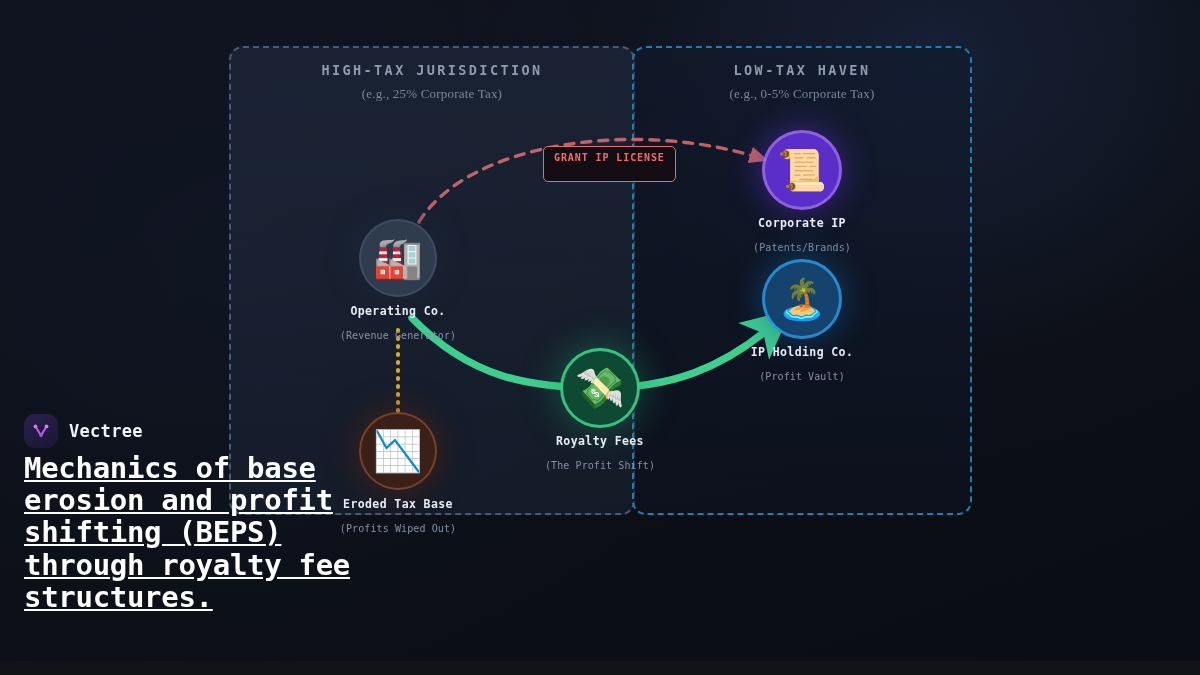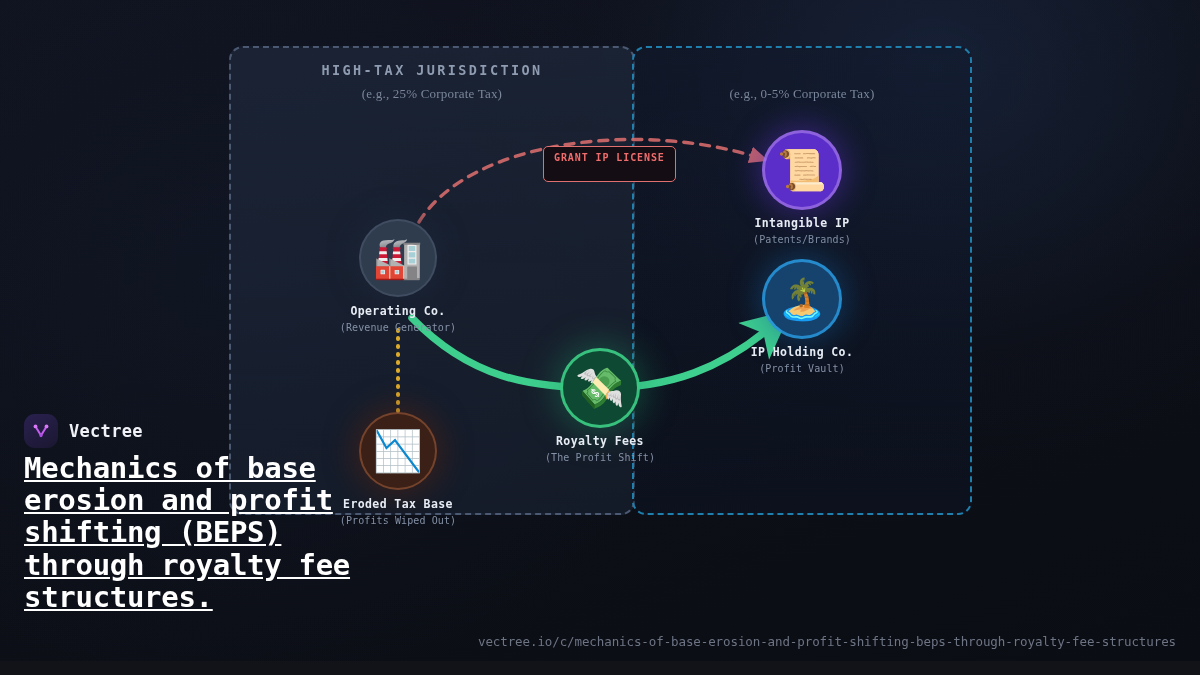--- a/index.html
+++ b/index.html
@@ -62,21 +62,21 @@
     margin:0 auto;
     display:flex; align-items:center; justify-content:center;
     font-size:40px; line-height:1;
   }
   .node .nlabel {
     margin-top:9px;
     font-size:11.5px; font-weight:bold; color:#e7ecf4;
     letter-spacing:0.4px;
   }
   .node .nsub {
-    margin-top:4px;
+    margin-top:12px;
     font-size:10px; color:#8491a6; letter-spacing:0.1px;
   }
 
   #node-operating { left:318px; top:221px; }
   #node-operating .bubble {
     background:#2f3c4e;
     box-shadow:0 0 0 2px rgba(110,128,152,0.45), 0 0 26px 6px rgba(30,40,58,0.6);
   }
   #node-eroded { left:318px; top:414px; }
   #node-eroded .bubble {
@@ -138,20 +138,21 @@
 <body>
 
 <div id="stage">
 
   <div class="panel" id="panel-high">
     <div class="panel-title">HIGH-TAX JURISDICTION</div>
     <div class="panel-sub">(e.g., 25% Corporate Tax)</div>
   </div>
 
   <div class="panel" id="panel-low">
+    <div class="panel-title">LOW-TAX HAVEN</div>
     <div class="panel-sub">(e.g., 0-5% Corporate Tax)</div>
   </div>
 
   <svg id="edges" viewBox="0 0 1200 675">
     <defs>
       <marker id="arrow-green" markerWidth="7" markerHeight="7" refX="3.2" refY="3.5" orient="auto" markerUnits="strokeWidth">
         <path d="M0,0.3 L6.6,3.5 L0,6.7 L1.7,3.5 Z" fill="#3ecf8e"></path>
       </marker>
       <marker id="arrow-red" markerWidth="6" markerHeight="6" refX="3" refY="3" orient="auto" markerUnits="strokeWidth">
         <path d="M0,0.5 L5.6,3 L0,5.5 Z" fill="#e06f6f"></path>
@@ -174,21 +175,21 @@
   </div>
 
   <div class="node" id="node-eroded">
     <div class="bubble">📉</div>
     <div class="nlabel">Eroded Tax Base</div>
     <div class="nsub">(Profits Wiped Out)</div>
   </div>
 
   <div class="node" id="node-ip">
     <div class="bubble">📜</div>
-    <div class="nlabel">Intangible IP</div>
+    <div class="nlabel">Corporate IP</div>
     <div class="nsub">(Patents/Brands)</div>
   </div>
 
   <div class="node" id="node-holding">
     <div class="bubble">🏝️</div>
     <div class="nlabel">IP Holding Co.</div>
     <div class="nsub">(Profit Vault)</div>
   </div>
 
   <div class="node" id="node-royalty">
@@ -204,16 +205,15 @@
         <circle cx="6" cy="7" r="2.1" fill="#d879f7"></circle>
         <circle cx="18" cy="7" r="2.1" fill="#d879f7"></circle>
         <circle cx="12" cy="17" r="1.7" fill="#a84de0"></circle>
       </svg>
     </div>
     <div id="brand-name">Vectree</div>
   </div>
 
   <div id="headline">Mechanics of base erosion and profit shifting (BEPS) through royalty fee structures.</div>
 
-  <div id="url">vectree.io/c/mechanics-of-base-erosion-and-profit-shifting-beps-through-royalty-fee-structures</div>
 
   <div id="bottombar"></div>
 </div>
 
 </body></html>

